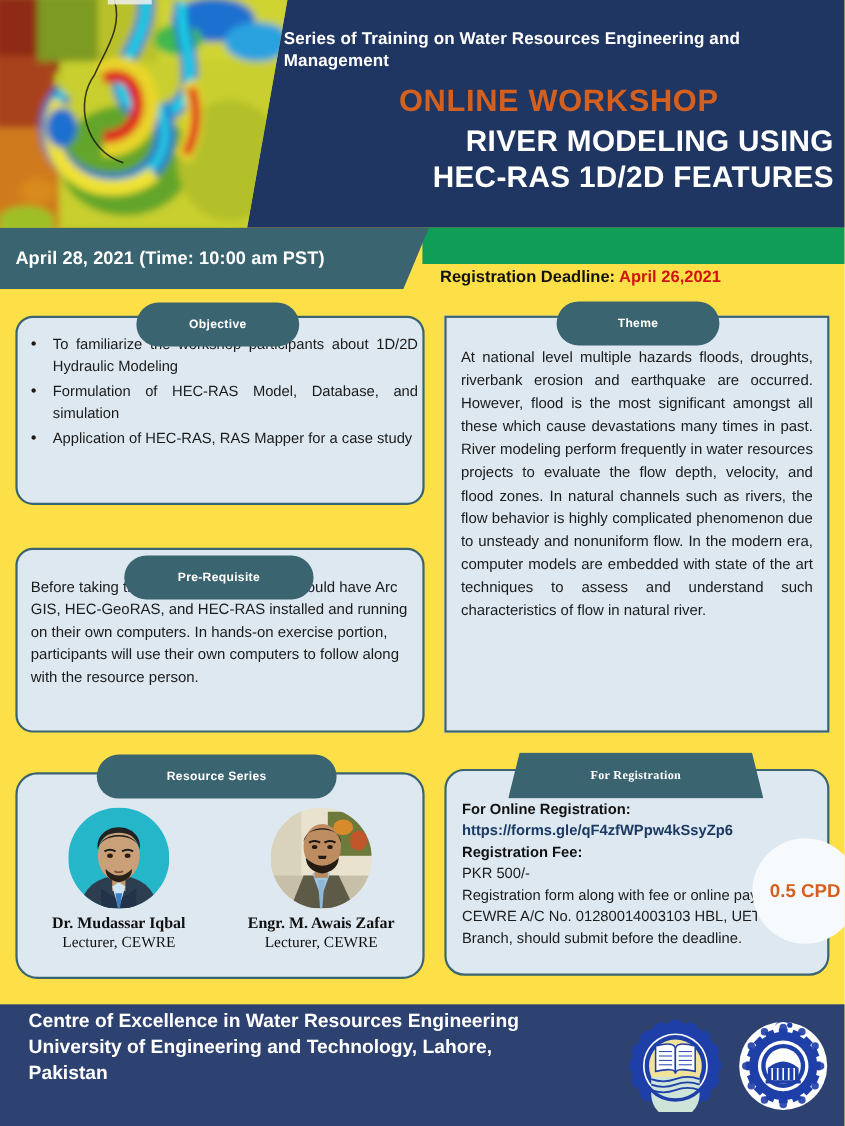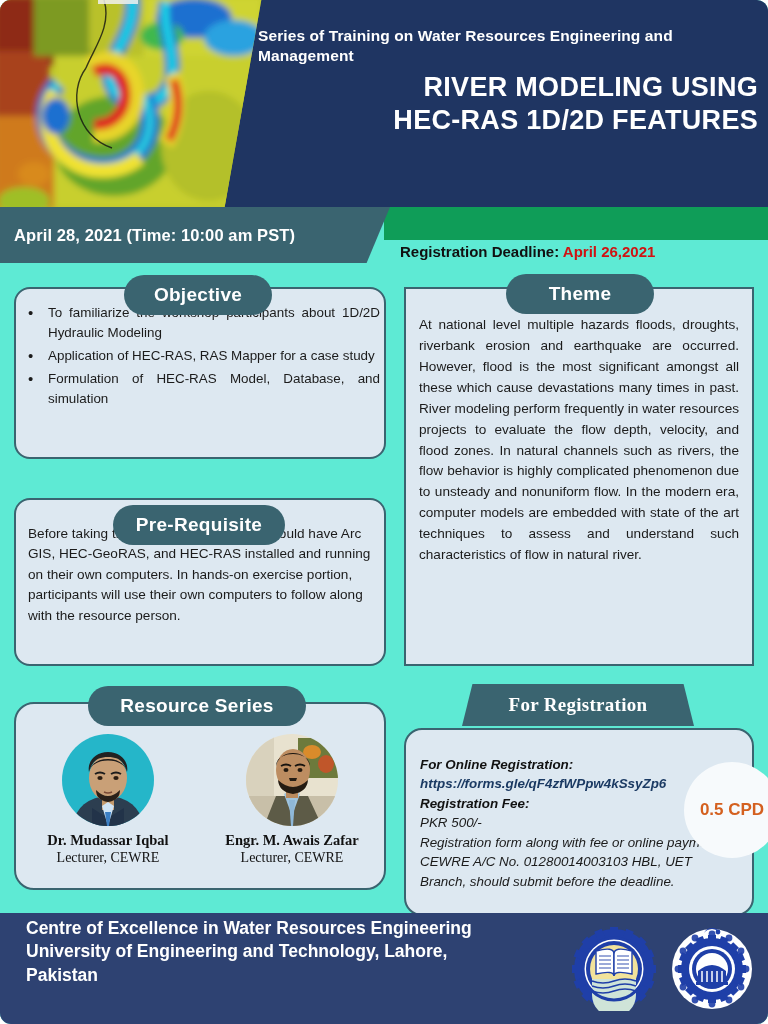--- a/index.html
+++ b/index.html
@@ -9,23 +9,22 @@
     width: 768px;
     height: 1024px;
     background: #ffffff;
     font-family: "Liberation Sans", sans-serif;
   }
 
   .poster {
     position: relative;
     width: 768px;
     height: 1024px;
-    background: #5eead4;
+    background: #fde047;
     overflow: hidden;
-    border-radius: 11px;
   }
 
   
   .header {
     position: absolute;
     left: 0; top: 0;
     width: 768px; height: 207px;
     background: #1f3562;
     overflow: hidden;
   }
@@ -111,21 +110,21 @@
     background: #dde8f1;
     border: 2px solid #3a6470;
   }
   .panel.rounded {
     border-radius: 16px;
   }
   .panel-tab {
     position: absolute;
     background: #3a6470;
     color: #ffffff;
-    font-size: 19px;
+    font-size: 11px;
     font-weight: bold;
     display: flex;
     align-items: center;
     justify-content: center;
     letter-spacing: 0.3px;
     z-index: 5;
   }
   .panel-tab.pill { border-radius: 22px; height: 40px; }
   .panel-tab.trapezoid {
     height: 42px;
@@ -202,21 +201,21 @@
     line-height: 1.2;
   }
   .person-role {
     font-family: "Liberation Serif", serif;
     font-size: 14px;
     color: #111111;
     line-height: 1.25;
   }
 
   
-  #registration-panel { left: 404px; top: 728px; width: 350px; height: 188px; border-radius: 18px; font-style: italic; }
+  #registration-panel { left: 404px; top: 699px; width: 350px; height: 188px; border-radius: 18px; }
   #registration-tab   { left: 462px; top: 684px; width: 232px; font-family: Liberation Serif, serif; }
   #registration-body { padding: 25px 12px 8px 14px; font-size: 13.4px; line-height: 1.45; }
   .reg-strong { font-weight: bold; color: #111111; }
   .reg-link { font-weight: bold; color: #1b3a63; word-break: break-all; }
 
   .cpd-badge {
     position: absolute;
     left: 684px; top: 762px;
     width: 96px; height: 96px;
     border-radius: 50%;
@@ -307,42 +306,43 @@
           <ellipse cx="30" cy="205" rx="26" ry="14" fill="#9fbf28"></ellipse>
         </g>
         <path d="M110 4 C118 30 100 52 92 72" stroke="#111111" stroke-width="1.4" fill="none" opacity="0.8"></path>
         <path d="M92 72 C74 96 82 140 118 152" stroke="#111111" stroke-width="1.4" fill="none" opacity="0.8"></path>
         <rect x="104" y="0" width="40" height="8" fill="#f0f0f0" opacity="0.85"></rect>
       </svg>
     </div>
 
     <div class="header-text">
       <div class="series-line">Series of Training on Water Resources Engineering and Management</div>
+      <div class="online-workshop">ONLINE WORKSHOP</div>
       <div class="main-title">
         <div>RIVER MODELING USING</div>
         <div>HEC-RAS 1D/2D FEATURES</div>
       </div>
     </div>
   </div>
 
   <div class="green-bar"></div>
   <div class="date-bar">
     <div class="date-text">April 28, 2021 (Time: 10:00 am PST)</div>
   </div>
   <div class="deadline">
     <span>Registration Deadline:</span>
     <span class="date-red">April 26,2021</span>
   </div>
 
   <div class="panel-tab pill" id="objective-tab">Objective</div>
   <div class="panel rounded" id="objective-panel">
     <ul class="obj-list">
       <li>To familiarize the workshop participants about 1D/2D Hydraulic Modeling</li>
+      <li>Formulation of HEC-RAS Model, Database, and simulation</li>
       <li>Application of HEC-RAS, RAS Mapper for a case study</li>
-      <li>Formulation of HEC-RAS Model, Database, and simulation</li>
     </ul>
   </div>
 
   <div class="panel-tab pill" id="prereq-tab">Pre-Requisite</div>
   <div class="panel rounded" id="prereq-panel">
     <div class="panel-body" id="prereq-body">Before taking this webinar, participants should have Arc GIS, HEC-GeoRAS, and HEC-RAS installed and running on their own computers. In hands-on exercise portion, participants will use their own computers to follow along with the resource person.</div>
   </div>
 
   <div class="panel-tab pill" id="theme-tab">Theme</div>
   <div class="panel" id="theme-panel">

